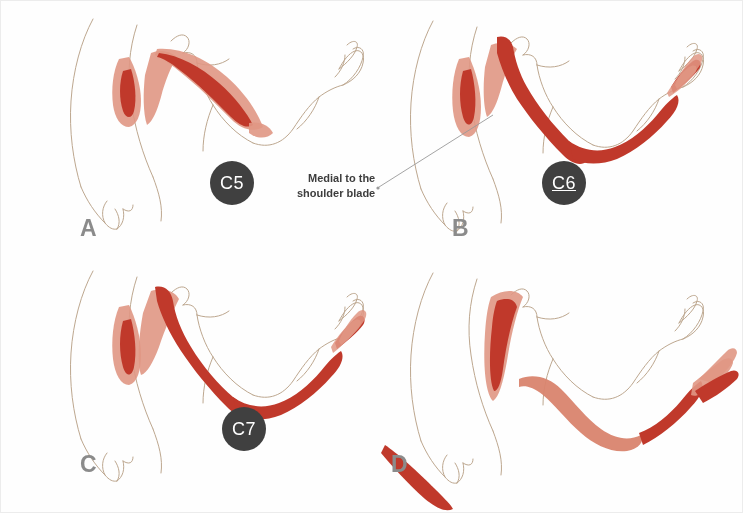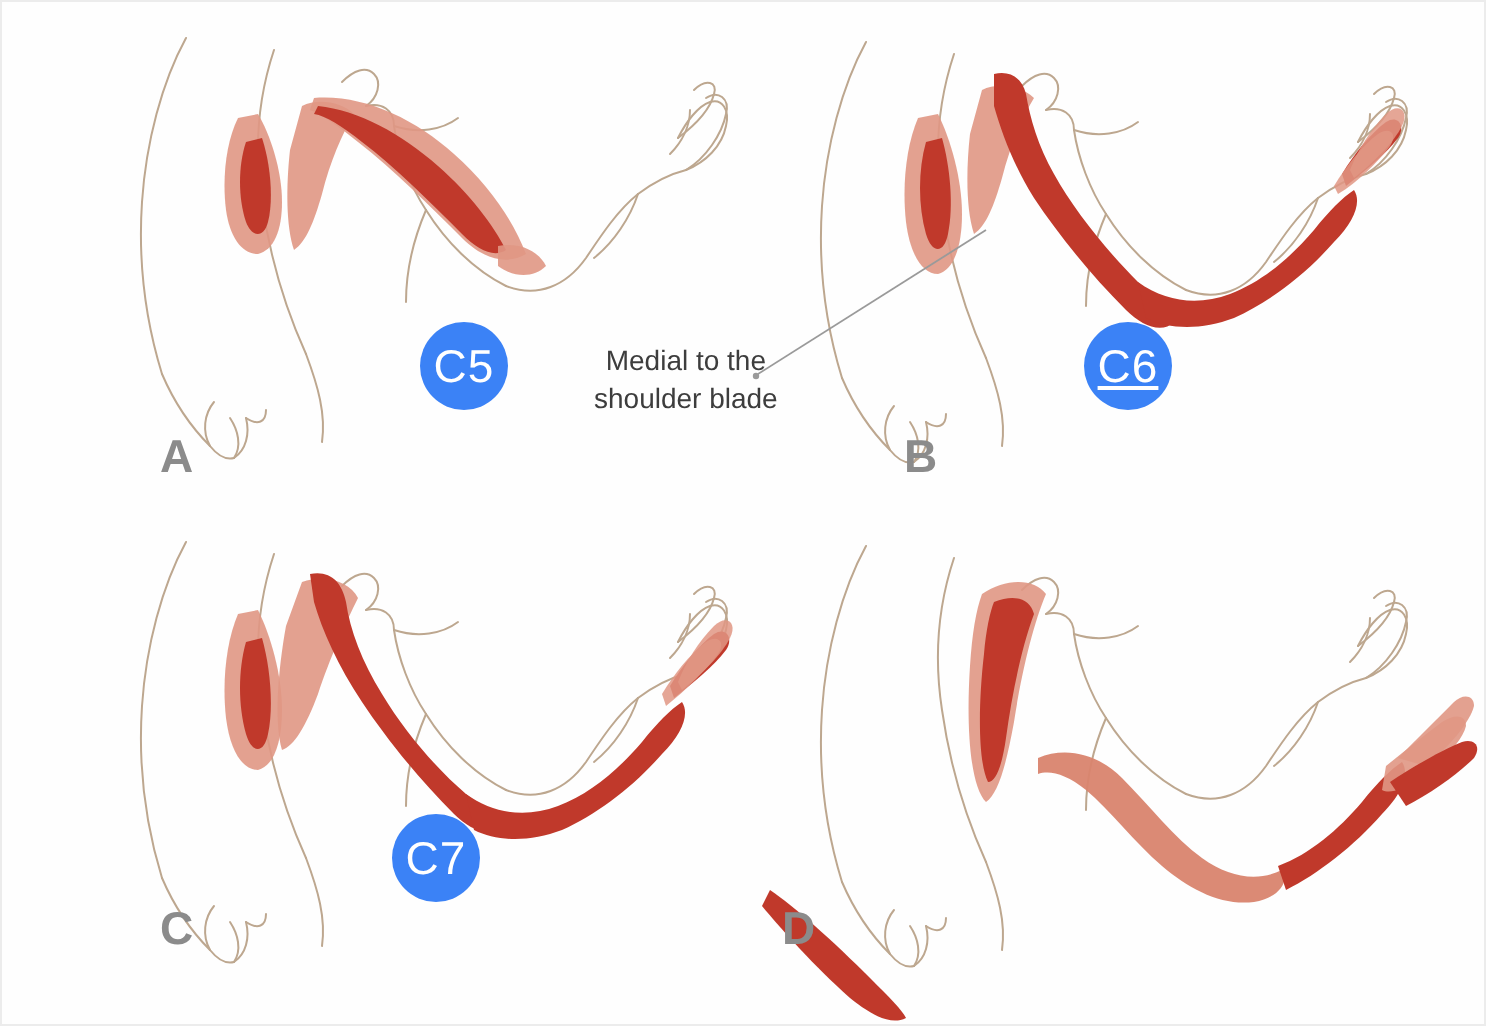--- a/index.html
+++ b/index.html
@@ -26,39 +26,39 @@
     color:#8b8b8b;
     font-family:"Liberation Sans", sans-serif;
     letter-spacing:0px;
     line-height:1;
     user-select:none;
   }
   .badge{
     position:absolute;
     width:44px;height:44px;
     border-radius:50%;
-    background:#3b82f6;
+    background:#404040;
     color:#ffffff;
-    font-size:23px;
+    font-size:18px;
     font-weight:normal;
     display:flex;
     align-items:center;
     justify-content:center;
     font-family:"Liberation Sans", sans-serif;
     letter-spacing:0.5px;
   }
   .annotation{
     position:absolute;
-    font-size:14px;
-    font-weight:normal;
+    font-size:11px;
+    font-weight:bold;
     color:#3d3d3d;
     line-height:1.35;
     font-family:"Liberation Sans", sans-serif;
     white-space:pre-line;
-    text-align:center;
+    text-align:right;
   }
   .leader{position:absolute;pointer-events:none;}
 </style>
 </head>
 <body>
 
 <div id="figure">
 
   <div class="panel" style="left:0px;top:0px;">
     <svg class="panel-svg" width="372" height="256" viewBox="0 0 372 256">
@@ -168,21 +168,21 @@
         <path d="M122 64 C118 78, 118 96, 122 110 C125 120, 131 120, 133 110 C136 96, 134 76, 130 62 Z" fill="#c0392b"></path>
         <path d="M150 34 C162 30, 174 34, 178 42 C172 54, 164 72, 158 90 C152 106, 146 116, 140 118 C136 104, 138 78, 142 56 Z" fill="#e09784" opacity="0.9"></path>
         <path d="M154 30 C164 28, 170 34, 172 44 C174 58, 180 74, 190 90 C202 110, 218 128, 232 140 C242 148, 248 152, 250 156 C244 162, 234 158, 226 150 C208 132, 192 112, 180 94 C168 76, 160 58, 156 44 Z" fill="#c0392b"></path>
         <path d="M232 140 C246 150, 262 152, 278 146 C294 140, 308 128, 320 114 C328 104, 334 98, 340 94 C344 100, 340 110, 330 120 C316 136, 298 150, 280 158 C264 164, 248 164, 236 158 Z" fill="#c0392b"></path>
         <path d="M336 92 C346 84, 356 76, 362 68 C366 62, 362 56, 356 60 C348 66, 340 76, 334 86 Z" fill="#c0392b"></path>
         <path d="M340 88 C350 80, 360 70, 364 62 C368 54, 362 50, 356 56 C348 64, 342 74, 338 84 Z" fill="#e09784" opacity="0.85"></path>
         <path d="M332 96 C342 88, 352 78, 358 70 C362 64, 358 60, 352 64 C344 70, 336 80, 330 90 Z" fill="#e09784" opacity="0.85"></path>
       </g>
     </svg>
     <div class="panel-letter" style="left:79px;top:196px;">C</div>
-    <div class="badge" style="left:195px;top:150px;">C7</div>
+    <div class="badge" style="left:221px;top:150px;">C7</div>
   </div>
 
   <div class="panel" style="left:372px;top:256px;">
     <svg class="panel-svg" width="371" height="257" viewBox="0 0 371 257">
       <g fill="none" stroke="#bda78f" stroke-width="1" stroke-linecap="round" stroke-linejoin="round">
         <path d="M60 16 C48 38, 40 68, 38 98 C36 128, 40 158, 48 184"></path>
         <path d="M48 184 C54 198, 62 210, 72 220 C76 225, 80 227, 84 226"></path>
         <path d="M84 226 C88 220, 86 212, 82 206"></path>
         <path d="M84 226 C90 222, 92 214, 90 206"></path>
         <path d="M90 206 C96 210, 100 208, 100 202"></path>

